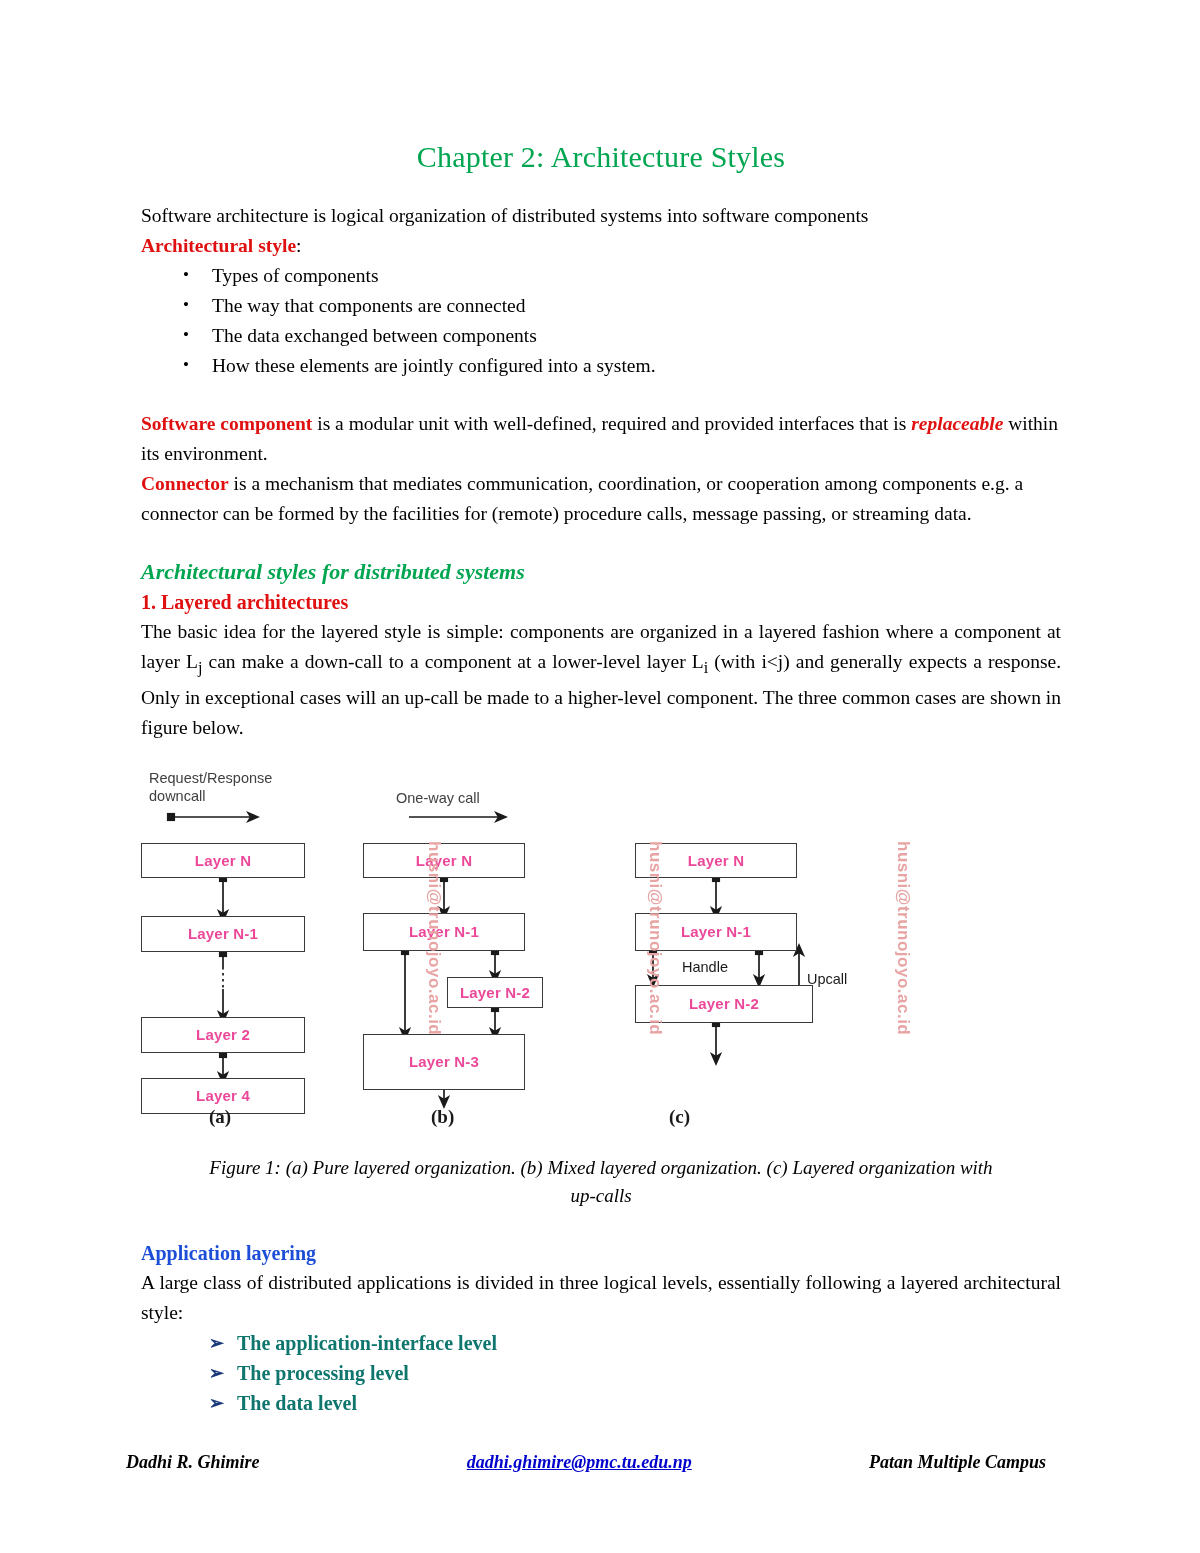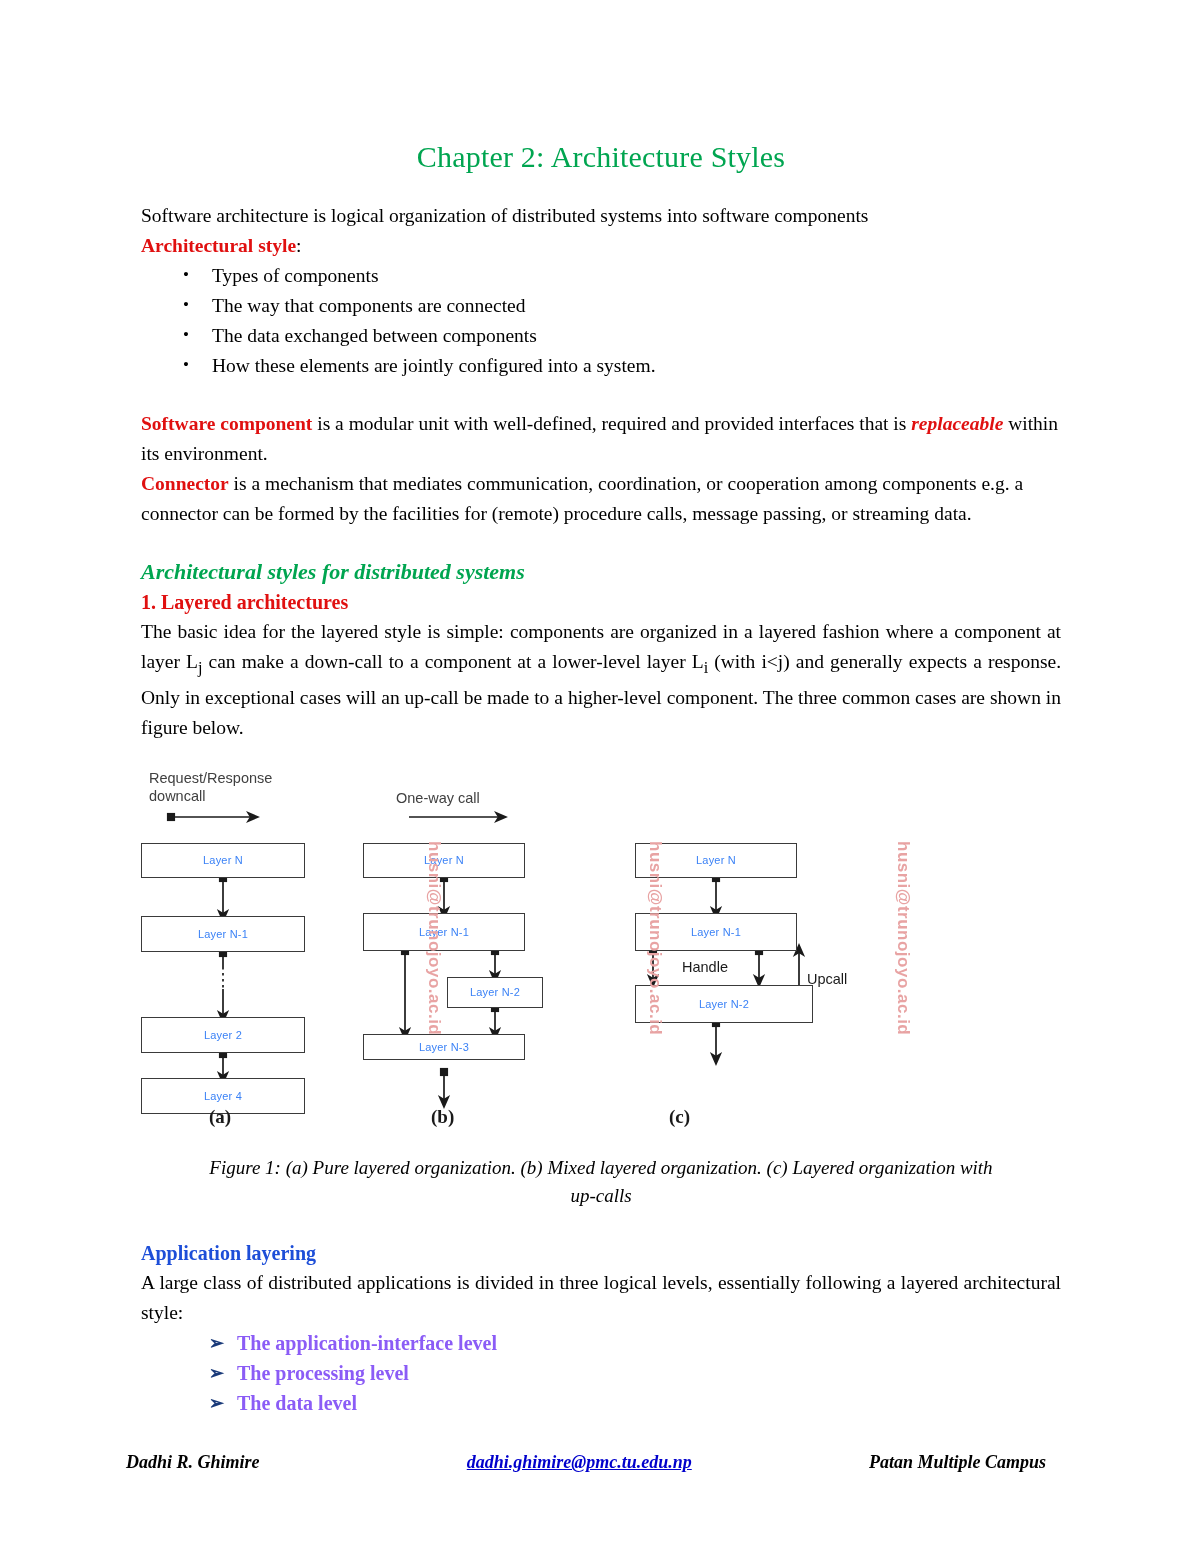--- a/index.html
+++ b/index.html
@@ -102,23 +102,23 @@
     position: relative;
     width: 920px;
     height: 375px;
     margin-top: 18px;
   }
   .lbox {
     position: absolute;
     border: 1.6px solid #3a3a3a;
     background: #ffffff;
     font-family: "Liberation Sans", "DejaVu Sans", sans-serif;
-    font-size: 11px;
-    font-weight: normal;
-    color: #3b82f6;
+    font-size: 15px;
+    font-weight: bold;
+    color: #ec4899;
     display: flex;
     align-items: center;
     justify-content: center;
     box-sizing: border-box;
     letter-spacing: 0.2px;
   }
   .legend-text {
     position: absolute;
     font-family: "Liberation Sans", "DejaVu Sans", sans-serif;
     font-size: 14.5px;
@@ -167,21 +167,21 @@
     margin: 0;
     padding: 0 60px;
   }
 
   ul.arrow-list {
     margin: 0;
     padding: 0 0 0 68px;
     list-style: none;
   }
   ul.arrow-list li {
-    color: #8b5cf6;
+    color: #0f766e;
     font-size: 20px;
     font-weight: bold;
     line-height: 30px;
     position: relative;
     padding-left: 28px;
   }
   ul.arrow-list li:before {
     content: "\27A2";
     position: absolute;
     left: 0;
@@ -294,21 +294,21 @@
 
       <div class="lbox" style="left:0px;  top:82px;  width:164px; height:35px;">Layer N</div>
       <div class="lbox" style="left:0px;  top:155px; width:164px; height:36px;">Layer N-1</div>
       <div class="lbox" style="left:0px;  top:256px; width:164px; height:36px;">Layer 2</div>
       <div class="lbox" style="left:0px;  top:317px; width:164px; height:36px;">Layer 4</div>
       <div class="sublabel" style="left:68px; top:345px;">(a)</div>
 
       <div class="lbox" style="left:222px; top:82px;  width:162px; height:35px;">Layer N</div>
       <div class="lbox" style="left:222px; top:152px; width:162px; height:38px;">Layer N-1</div>
       <div class="lbox" style="left:306px; top:216px; width:96px;  height:31px;">Layer N-2</div>
-      <div class="lbox" style="left:222px; top:273px; width:162px; height:26px;">Layer N-3</div>
+      <div class="lbox" style="left:222px; top:273px; width:162px; height:56px;">Layer N-3</div>
       <div class="sublabel" style="left:290px; top:345px;">(b)</div>
 
       <div class="lbox" style="left:494px; top:82px;  width:162px; height:35px;">Layer N</div>
       <div class="lbox" style="left:494px; top:152px; width:162px; height:38px;">Layer N-1</div>
       <div class="lbox" style="left:494px; top:224px; width:178px; height:38px;">Layer N-2</div>
       <div class="inline-lab" style="left:541px; top:198px;">Handle</div>
       <div class="inline-lab" style="left:666px; top:210px;">Upcall</div>
       <div class="sublabel" style="left:528px; top:345px;">(c)</div>
 
       <div class="watermark" style="left:303px; top:80px;">husni@trunojoyo.ac.id</div>

